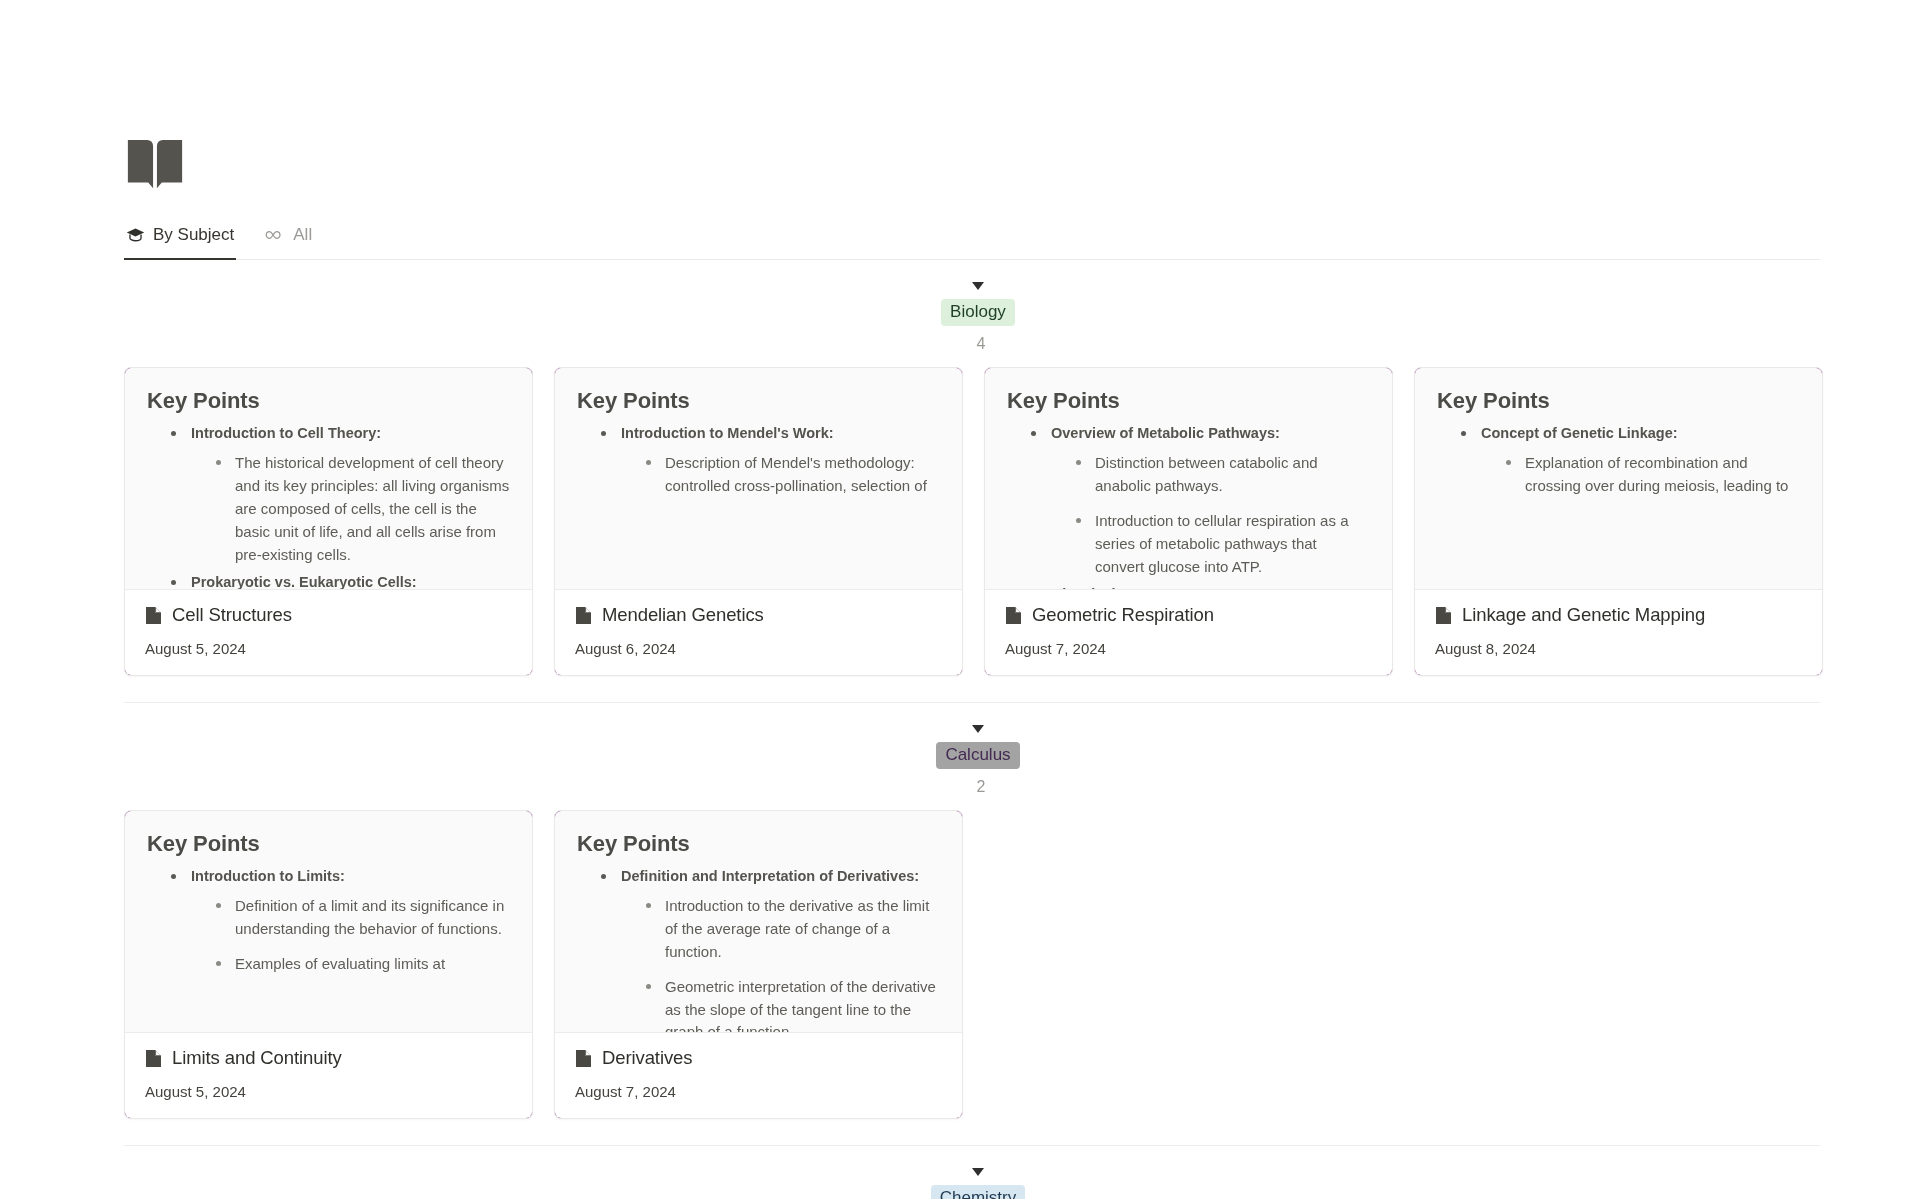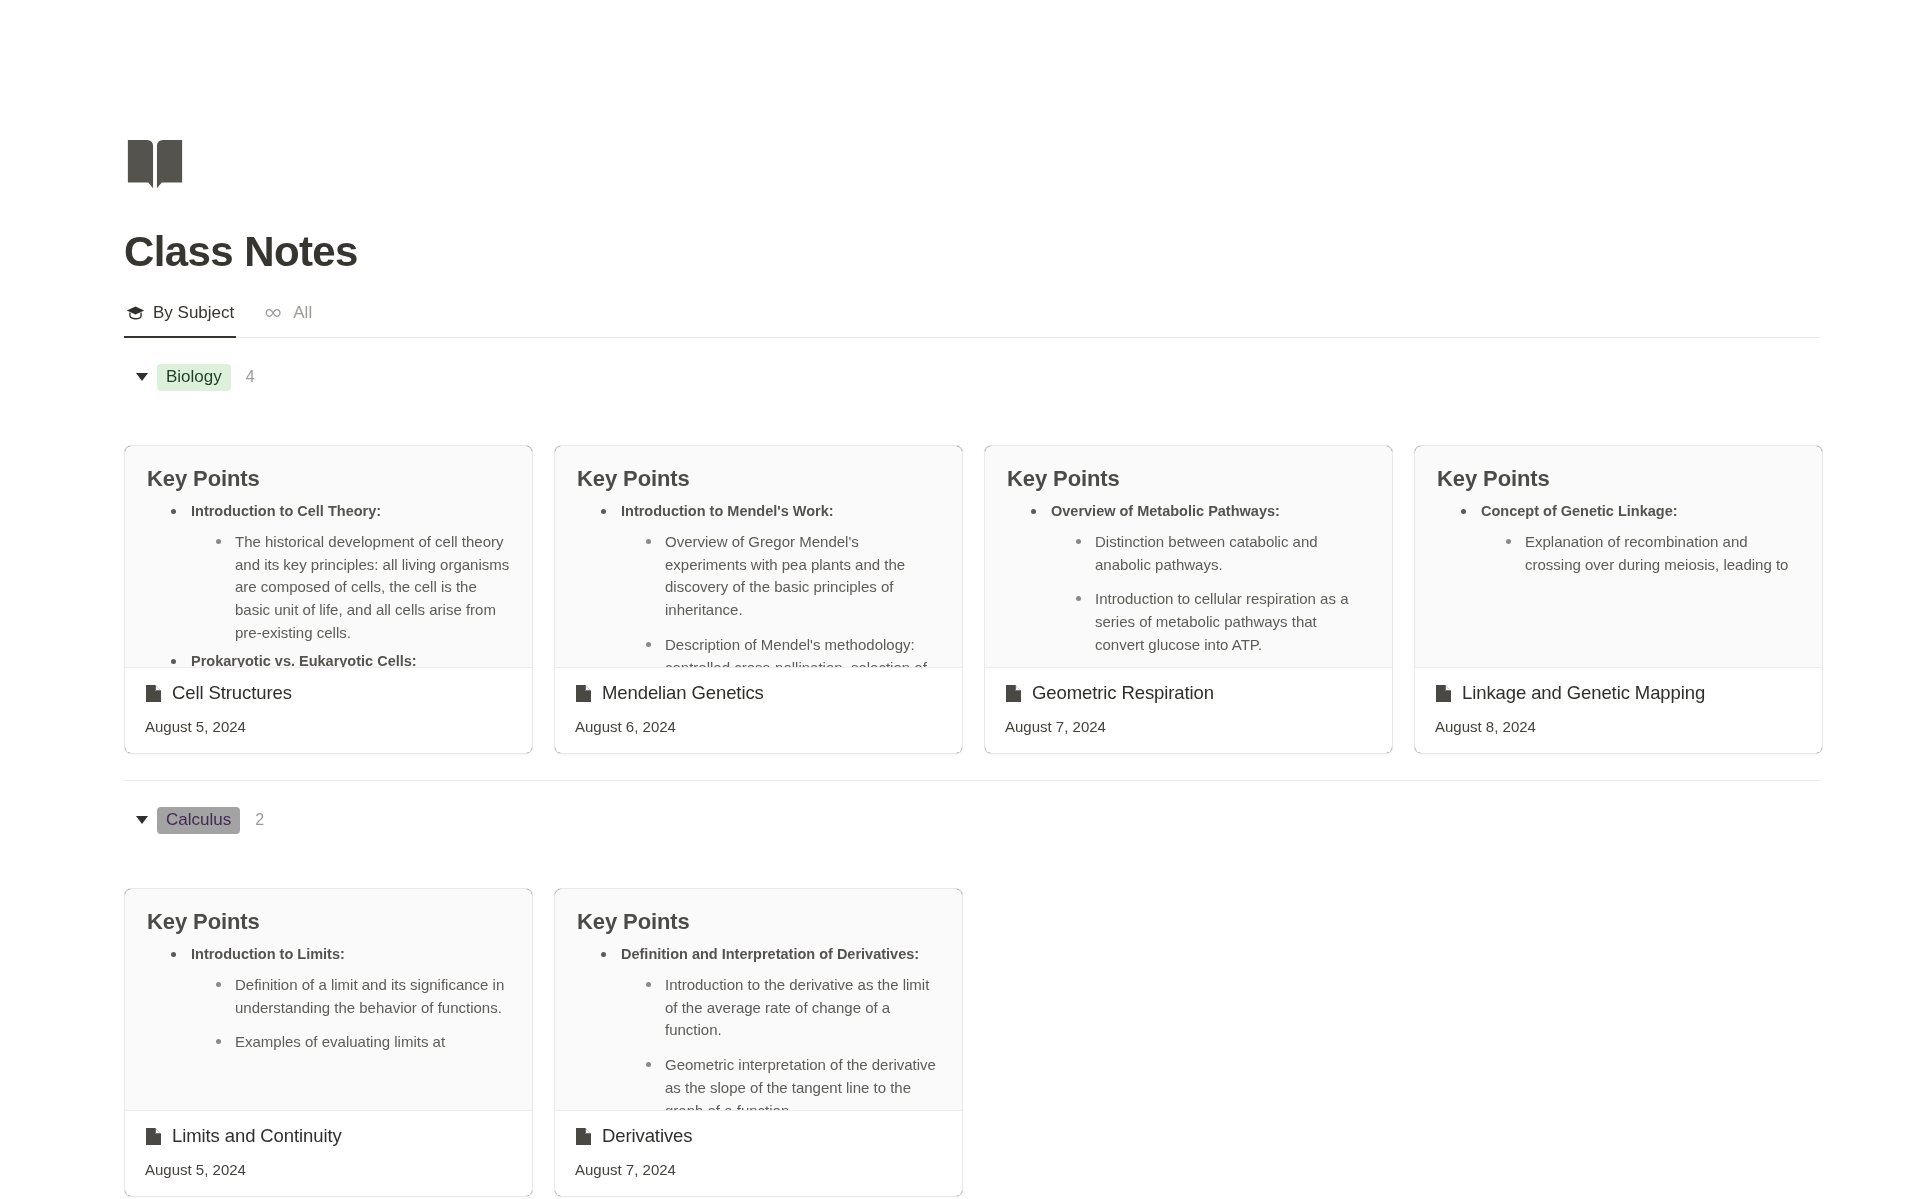--- a/index.html
+++ b/index.html
@@ -71,20 +71,21 @@
     height: 1px;
     background: #ededec;
     margin: 26px 0 0 0;
   }
   .section-head {
     display: flex;
     align-items: center;
     gap: 9px;
     padding: 22px 0 0 12px;
     height: 56px;
+    flex-direction: column;
   }
   .caret {
     width: 0; height: 0;
     border-left: 6px solid transparent;
     border-right: 6px solid transparent;
     border-top: 8px solid #2f2f2f;
     cursor: pointer;
   }
   .subject-tag {
     display: inline-block;
@@ -193,21 +194,20 @@
 </head>
 <body>
 
 <div class="page">
 
   <svg class="book-icon" viewBox="0 0 64 64">
     <path d="M4 4 h20 a6 6 0 0 1 6 6 v44 l-5-6 h-21 z" fill="#55534e"></path>
     <path d="M60 4 h-20 a6 6 0 0 0 -6 6 v44 l5 -6 h21 z" fill="#55534e"></path>
   </svg>
 
-  <h1 class="page-title">Class Notes</h1>
 
   <div class="tab-bar">
     <div class="tab active">
       <svg width="19" height="19" viewBox="0 0 24 24">
         <path d="M12 3 L23 8.2 L12 13.4 L1 8.2 Z" fill="#2f2f2c"></path>
         <path d="M19 10.6 v4.6 c0 1.9 -3.2 3.4 -7 3.4 s-7 -1.5 -7 -3.4 v-4.6" fill="none" stroke="#2f2f2c" stroke-width="1.7"></path>
       </svg>
       <span>By Subject</span>
     </div>
     <div class="tab">
@@ -246,21 +246,20 @@
                 <span class="card-title">Cell Structures</span>
               </div>
               <div class="card-date">August 5, 2024</div>
             </div>
           </div>
           <div class="card">
             <div class="card-preview">
               <div class="preview-title">Key Points</div>
               <ul class="lvl1">
                 <li>Introduction to Mendel's Work:<ul class="lvl2">
-                    <li>Overview of Gregor Mendel's experiments with pea plants and the discovery of the basic principles of inheritance.</li>
                     <li>Description of Mendel's methodology: controlled cross-pollination, selection of</li>
                   </ul></li>
               </ul>
             </div>
             <div class="card-footer">
               <div class="card-title-row">
                 <svg class="file-icon" width="17" height="19" viewBox="0 0 17 19">
                   <path d="M1 1 h9 l6 6 v11 h-15 z" fill="#4a4843"></path>
                   <path d="M10 1 v6 h6 z" fill="#ffffff"></path>
                   <path d="M10.6 1.3 v5.4 h5.2" fill="none" stroke="#4a4843" stroke-width="0.9"></path>

